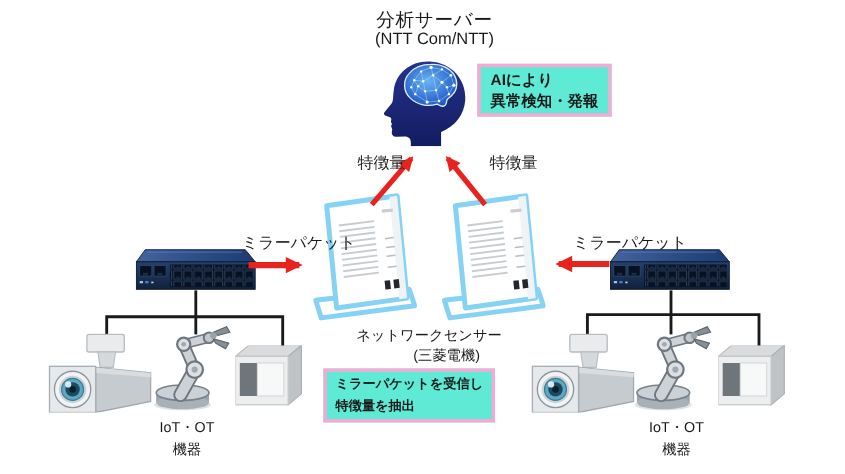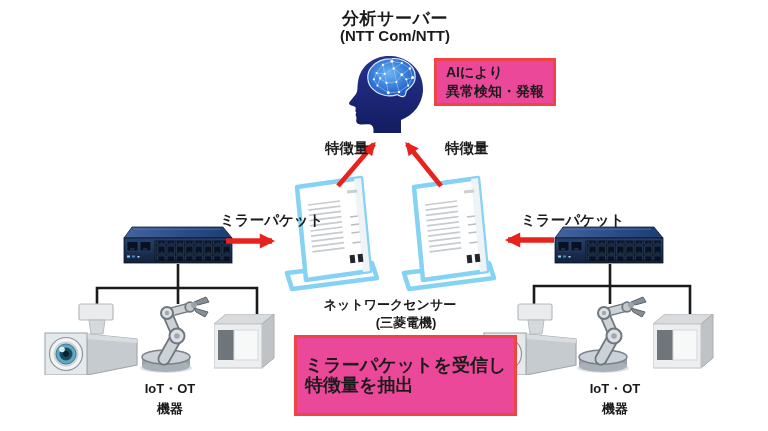--- a/index.html
+++ b/index.html
@@ -3,34 +3,34 @@
 <meta charset="utf-8">
 <style>
   html,body{margin:0;padding:0;background:#fff;}
   .stage{
     position:relative;width:768px;height:431px;background:#fff;overflow:hidden;
     font-family:"Liberation Sans","DejaVu Sans",sans-serif;color:#1a1a1a;
   }
   .abs{position:absolute;}
   svg{display:block;}
   .layer{position:absolute;left:0;top:0;width:768px;height:431px;pointer-events:none;}
-  .lbl{position:absolute;font-weight:700;color:#1a1a1a;white-space:nowrap;z-index:4;}
+  .lbl{position:absolute;font-weight:400;color:#1a1a1a;white-space:nowrap;z-index:4;}
   .center{text-align:center;}
   .title{font-size:17px;letter-spacing:.5px;}
   .subtitle{font-size:15px;}
   .flowlabel{font-size:14.5px;margin-left:24px;}
   .caption{font-size:13px;line-height:18px;}
   .iot{font-size:13px;line-height:19.5px;}
   .callout{
-    position:absolute;z-index:4;background:#ec4899;border:3px solid #ef4444;
+    position:absolute;z-index:4;background:#5eead4;border:3px solid #f9a8d4;
     font-weight:600;color:#1a1a1a;white-space:nowrap;
   }
   .callout .ln{display:block;}
   .ai-callout{left:434px;top:58px;padding:2px 9px;font-size:14px;line-height:19px;}
-  .sensor-callout{left:294px;top:335px;padding:18px 8px;font-size:18px;line-height:19.5px;}
+  .sensor-callout{left:294px;top:335px;padding:2px 8px;font-size:12px;line-height:19.5px;}
   .z1{z-index:1}.z2{z-index:2}.z3{z-index:3}
 </style>
 </head>
 <body>
 
 <div class="stage">
 
   <svg width="0" height="0" style="position:absolute" aria-hidden="true">
     <defs>
       <linearGradient id="headGrad" x1="0" y1="0" x2="0" y2="1">

